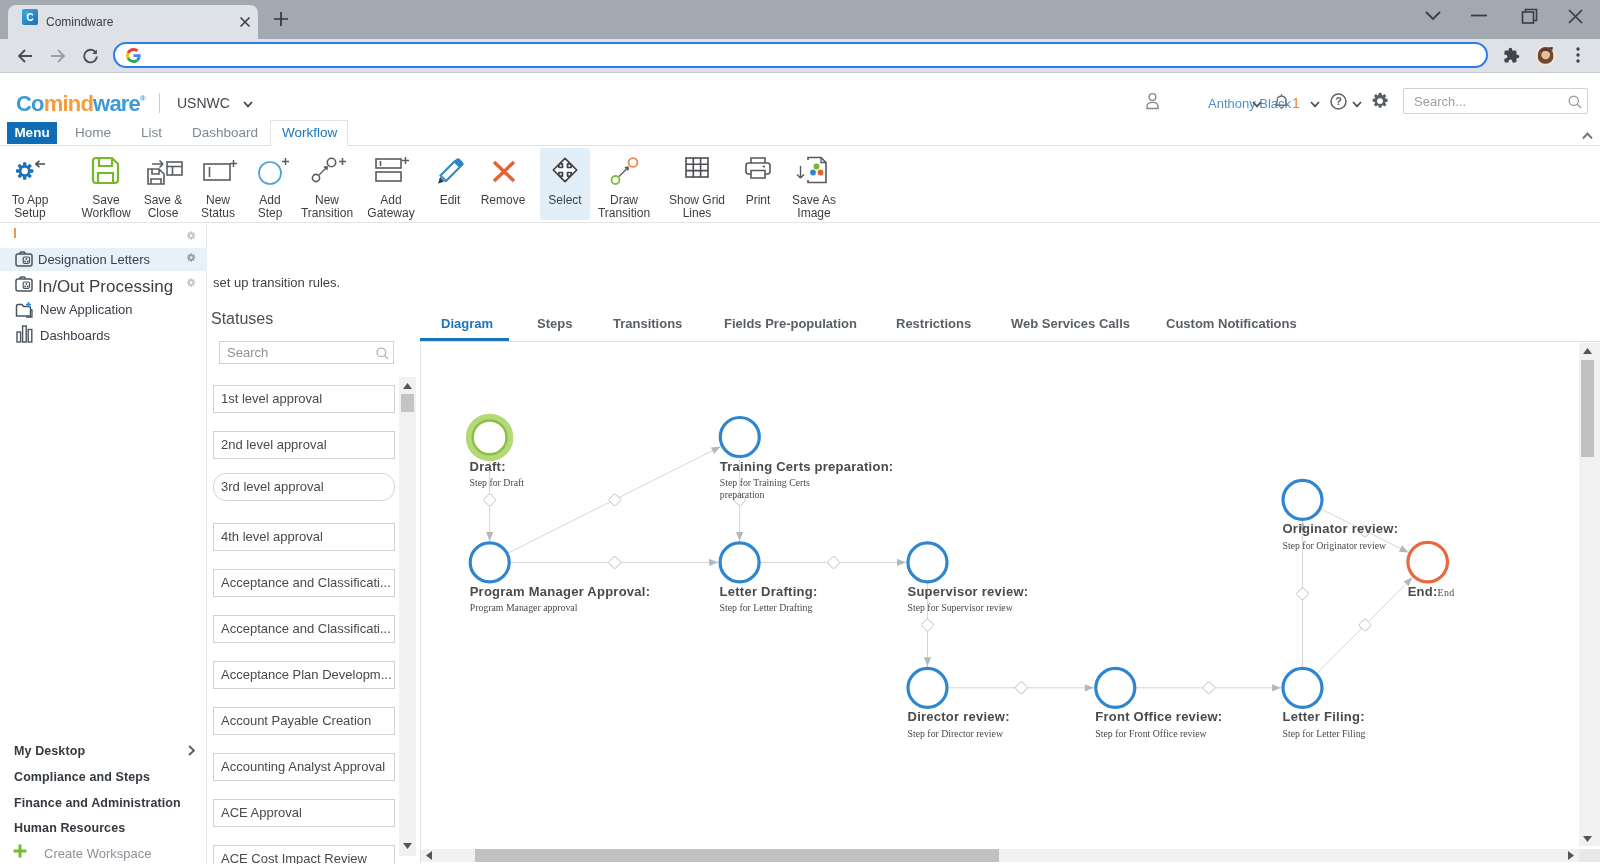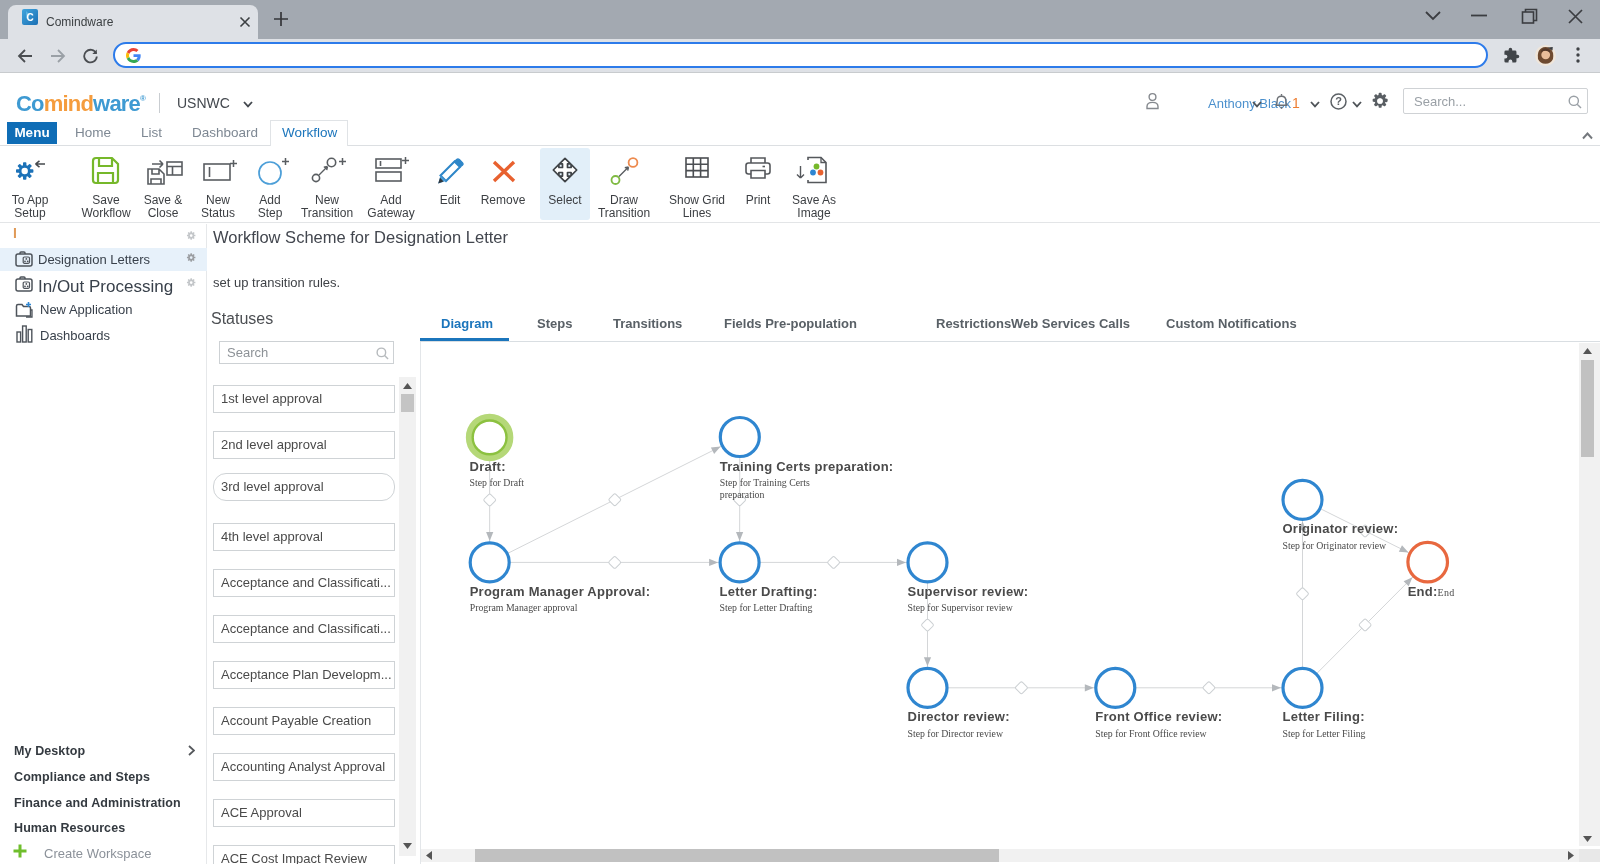--- a/index.html
+++ b/index.html
@@ -323,21 +323,20 @@
     </svg>
   <div class="sblow" style="top:546px;">Compliance and Steps</div>
   <div class="sblow" style="top:572px;">Finance and Administration</div>
   <div class="sblow" style="top:597px;">Human Resources</div>
   <svg class="abs" style="left:13px;top:620px" width="14" height="14" viewBox="0 0 14 14">
       <path d="M7 0.5 L7 13.5 M0.5 7 L13.5 7" stroke="#6fbe2c" stroke-width="3"></path>
     </svg>
   <div class="abs" style="left:44px;top:622px;font-size:13px;color:#8b9199;">Create Workspace</div>
 </div>
 <div id="content">
-  <div class="abs" style="left:5px;top:4px;font-size:16.5px;color:#42464e;">Workflow Scheme for Designation Letter</div>
   <div class="abs" style="left:5px;top:51px;font-size:13px;color:#3f4247;">set up transition rules.</div>
   <div class="abs" style="left:3px;top:86px;font-size:16px;color:#4b4e52;">Statuses</div>
   <div class="abs" style="left:11px;top:117px;width:175px;height:23px;border:1px solid #cdd1d4;background:#fff;">
     <div class="abs" style="left:7px;top:3px;font-size:13px;color:#8d9297;">Search</div>
     <svg class="abs" style="left:156px;top:5px" width="13" height="13" viewBox="0 0 14 14">
       <circle cx="5.8" cy="5.8" r="4.6" fill="none" stroke="#b6babd" stroke-width="1.5"></circle>
       <path d="M9.2 9.2 L13 13" stroke="#b6babd" stroke-width="1.5"></path>
     </svg>
   </div>
   <div class="statusbox" style="top:161px;">1st level approval</div>
@@ -360,21 +359,21 @@
   <svg class="abs" style="left:195px;top:619px" width="9" height="6" viewBox="0 0 9 6">
       <path d="M0 0 L4.5 6 L9 0 Z" fill="#555"></path>
     </svg>
 
   <div class="abs" style="left:212px;top:118px;width:1px;height:522px;background:#e3e6e9;"></div>
 
   <div class="tab" style="left:233px;color:#1b75bc;">Diagram</div>
   <div class="tab" style="left:329px;">Steps</div>
   <div class="tab" style="left:405px;">Transitions</div>
   <div class="tab" style="left:516px;">Fields Pre-population</div>
-  <div class="tab" style="left:688px;margin-left:40px;">Restrictions</div>
+  <div class="tab" style="left:688px;">Restrictions</div>
   <div class="tab" style="left:803px;">Web Services Calls</div>
   <div class="tab" style="left:958px;">Custom Notifications</div>
   <div class="abs" style="left:212px;top:117px;width:1180px;height:1px;background:#d9dee2;"></div>
   <div class="abs" style="left:212px;top:114px;width:89px;height:3px;background:#1b75bc;"></div>
 
   <div class="abs" style="left:1371px;top:119px;width:21px;height:503px;background:#f1f1f1;"></div>
   <svg class="abs" style="left:1375px;top:124px" width="9" height="6" viewBox="0 0 9 6">
       <path d="M0 6 L4.5 0 L9 6 Z" fill="#555"></path>
     </svg>
   <div class="abs" style="left:1373px;top:136px;width:13px;height:97px;background:#c1c1c1;"></div>

